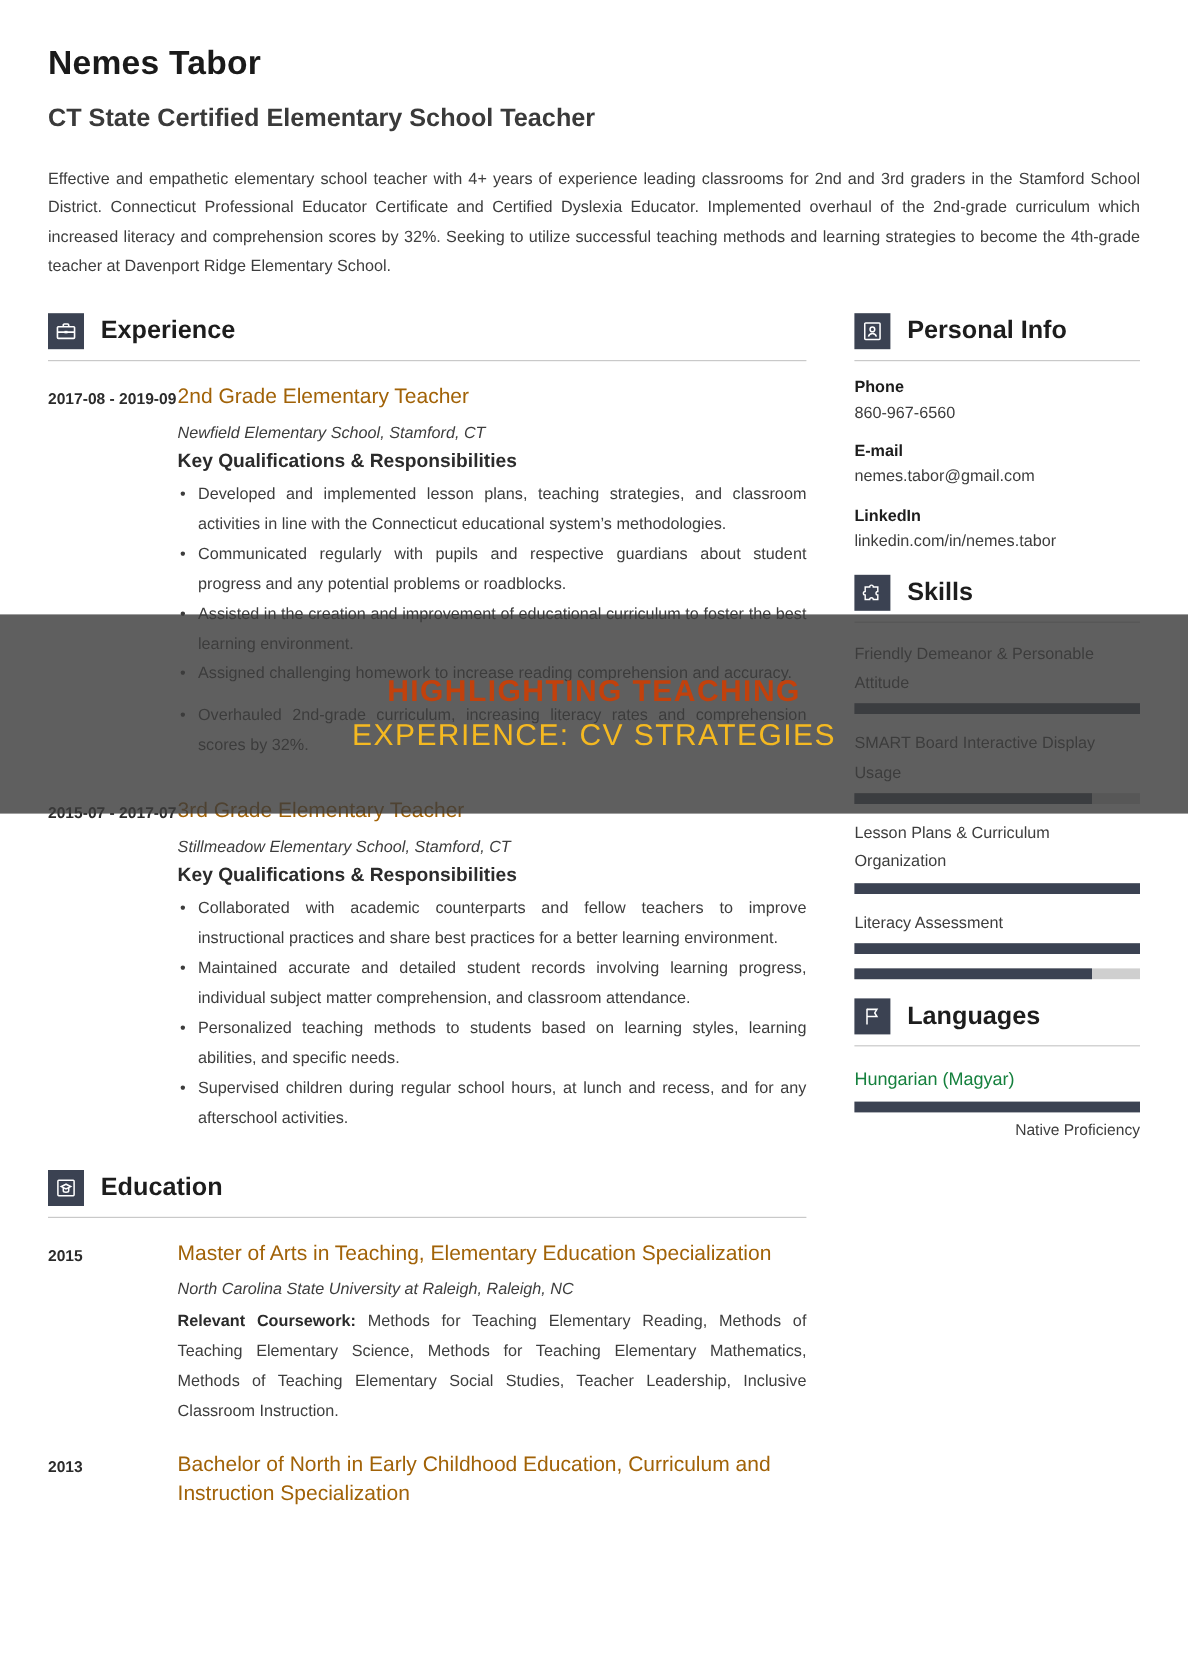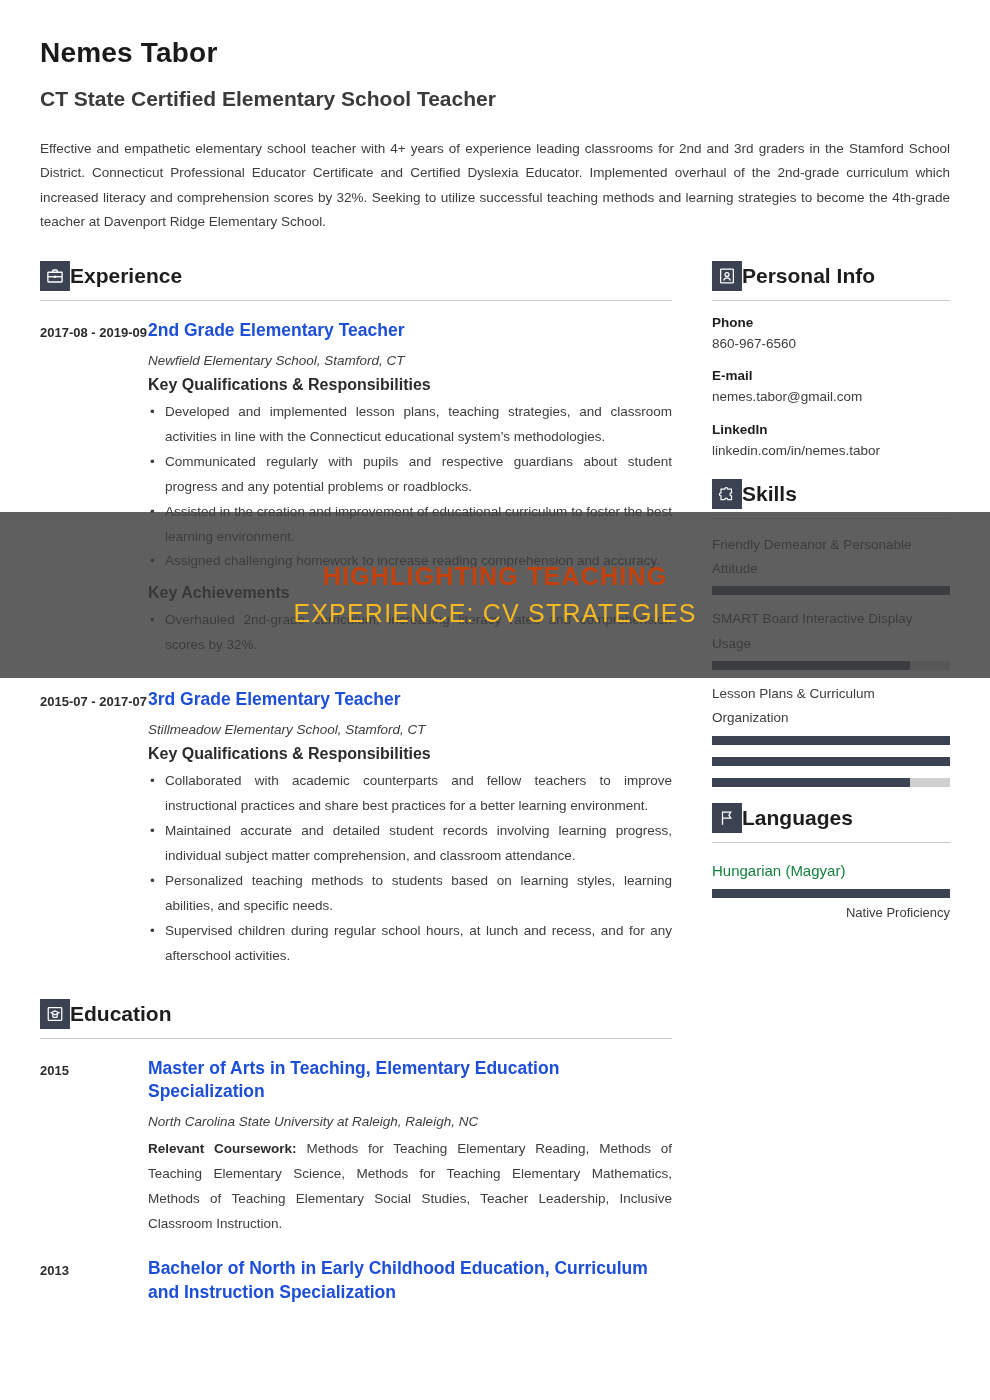--- a/index.html
+++ b/index.html
@@ -42,20 +42,21 @@
   }
   
   .cols { display: flex; gap: 40px; align-items: flex-start; }
   .col-main { width: 632px; flex: none; }
   .col-side { width: 238px; flex: none; }
 
   
   .sec-head {
     display: flex;
     align-items: center;
+    gap: 14px;
     border-bottom: 1px solid #c9c9c9;
     padding-bottom: 9px;
     margin-bottom: 18px;
   }
   .sec-head .icon {
     width: 30px; height: 30px;
     background: #3b4252;
     display: flex; align-items: center; justify-content: center;
     flex: none;
   }
@@ -74,22 +75,22 @@
     width: 108px; flex: none;
     font-size: 13px;
     font-weight: bold;
     color: #2b2b2b;
     line-height: 1.85;
     padding-top: 2px;
   }
   .entry .body { flex: 1; }
   .entry h3 {
     font-size: 17.5px;
-    font-weight: bold;
-    color: #1d4ed8;
+    font-weight: normal;
+    color: #a16207;
     margin: 0 0 10px 0;
     line-height: 1.35;
   }
   .entry .org {
     font-size: 13.5px;
     font-style: italic;
     color: #3d3d3d;
     margin: 0 0 8px 0;
   }
   .entry .sub {
@@ -226,21 +227,20 @@
         <div class="body">
           <h3>2nd Grade Elementary Teacher</h3>
           <div class="org">Newfield Elementary School, Stamford, CT</div>
           <div class="sub">Key Qualifications &amp; Responsibilities</div>
           <ul class="bullets">
             <li>Developed and implemented lesson plans, teaching strategies, and classroom activities in line with the Connecticut educational system’s methodologies.</li>
             <li>Communicated regularly with pupils and respective guardians about student progress and any potential problems or roadblocks.</li>
             <li>Assisted in the creation and improvement of educational curriculum to foster the best learning environment.</li>
             <li>Assigned challenging homework to increase reading comprehension and accuracy.</li>
           </ul>
-          <div class="sub">Key Achievements</div>
           <ul class="bullets">
             <li>Overhauled 2nd-grade curriculum, increasing literacy rates and comprehension scores by 32%.</li>
           </ul>
         </div>
       </div>
 
       <div class="entry">
         <div class="dates">2015-07 - 2017-07</div>
         <div class="body">
           <h3>3rd Grade Elementary Teacher</h3>
@@ -331,20 +331,21 @@
             <span style="width:83%"></span>
           </div>
       </div>
       <div class="skill">
         <div class="skill-name">Lesson Plans &amp; Curriculum Organization</div>
         <div class="bar">
             <span style="width:100%"></span>
           </div>
       </div>
       <div class="skill">
+        <div class="skill-name">Literacy Assessment</div>
         <div class="bar">
             <span style="width:100%"></span>
           </div>
       </div>
       <div class="skill">
         <div class="bar">
             <span style="width:83%"></span>
           </div>
       </div>
 

